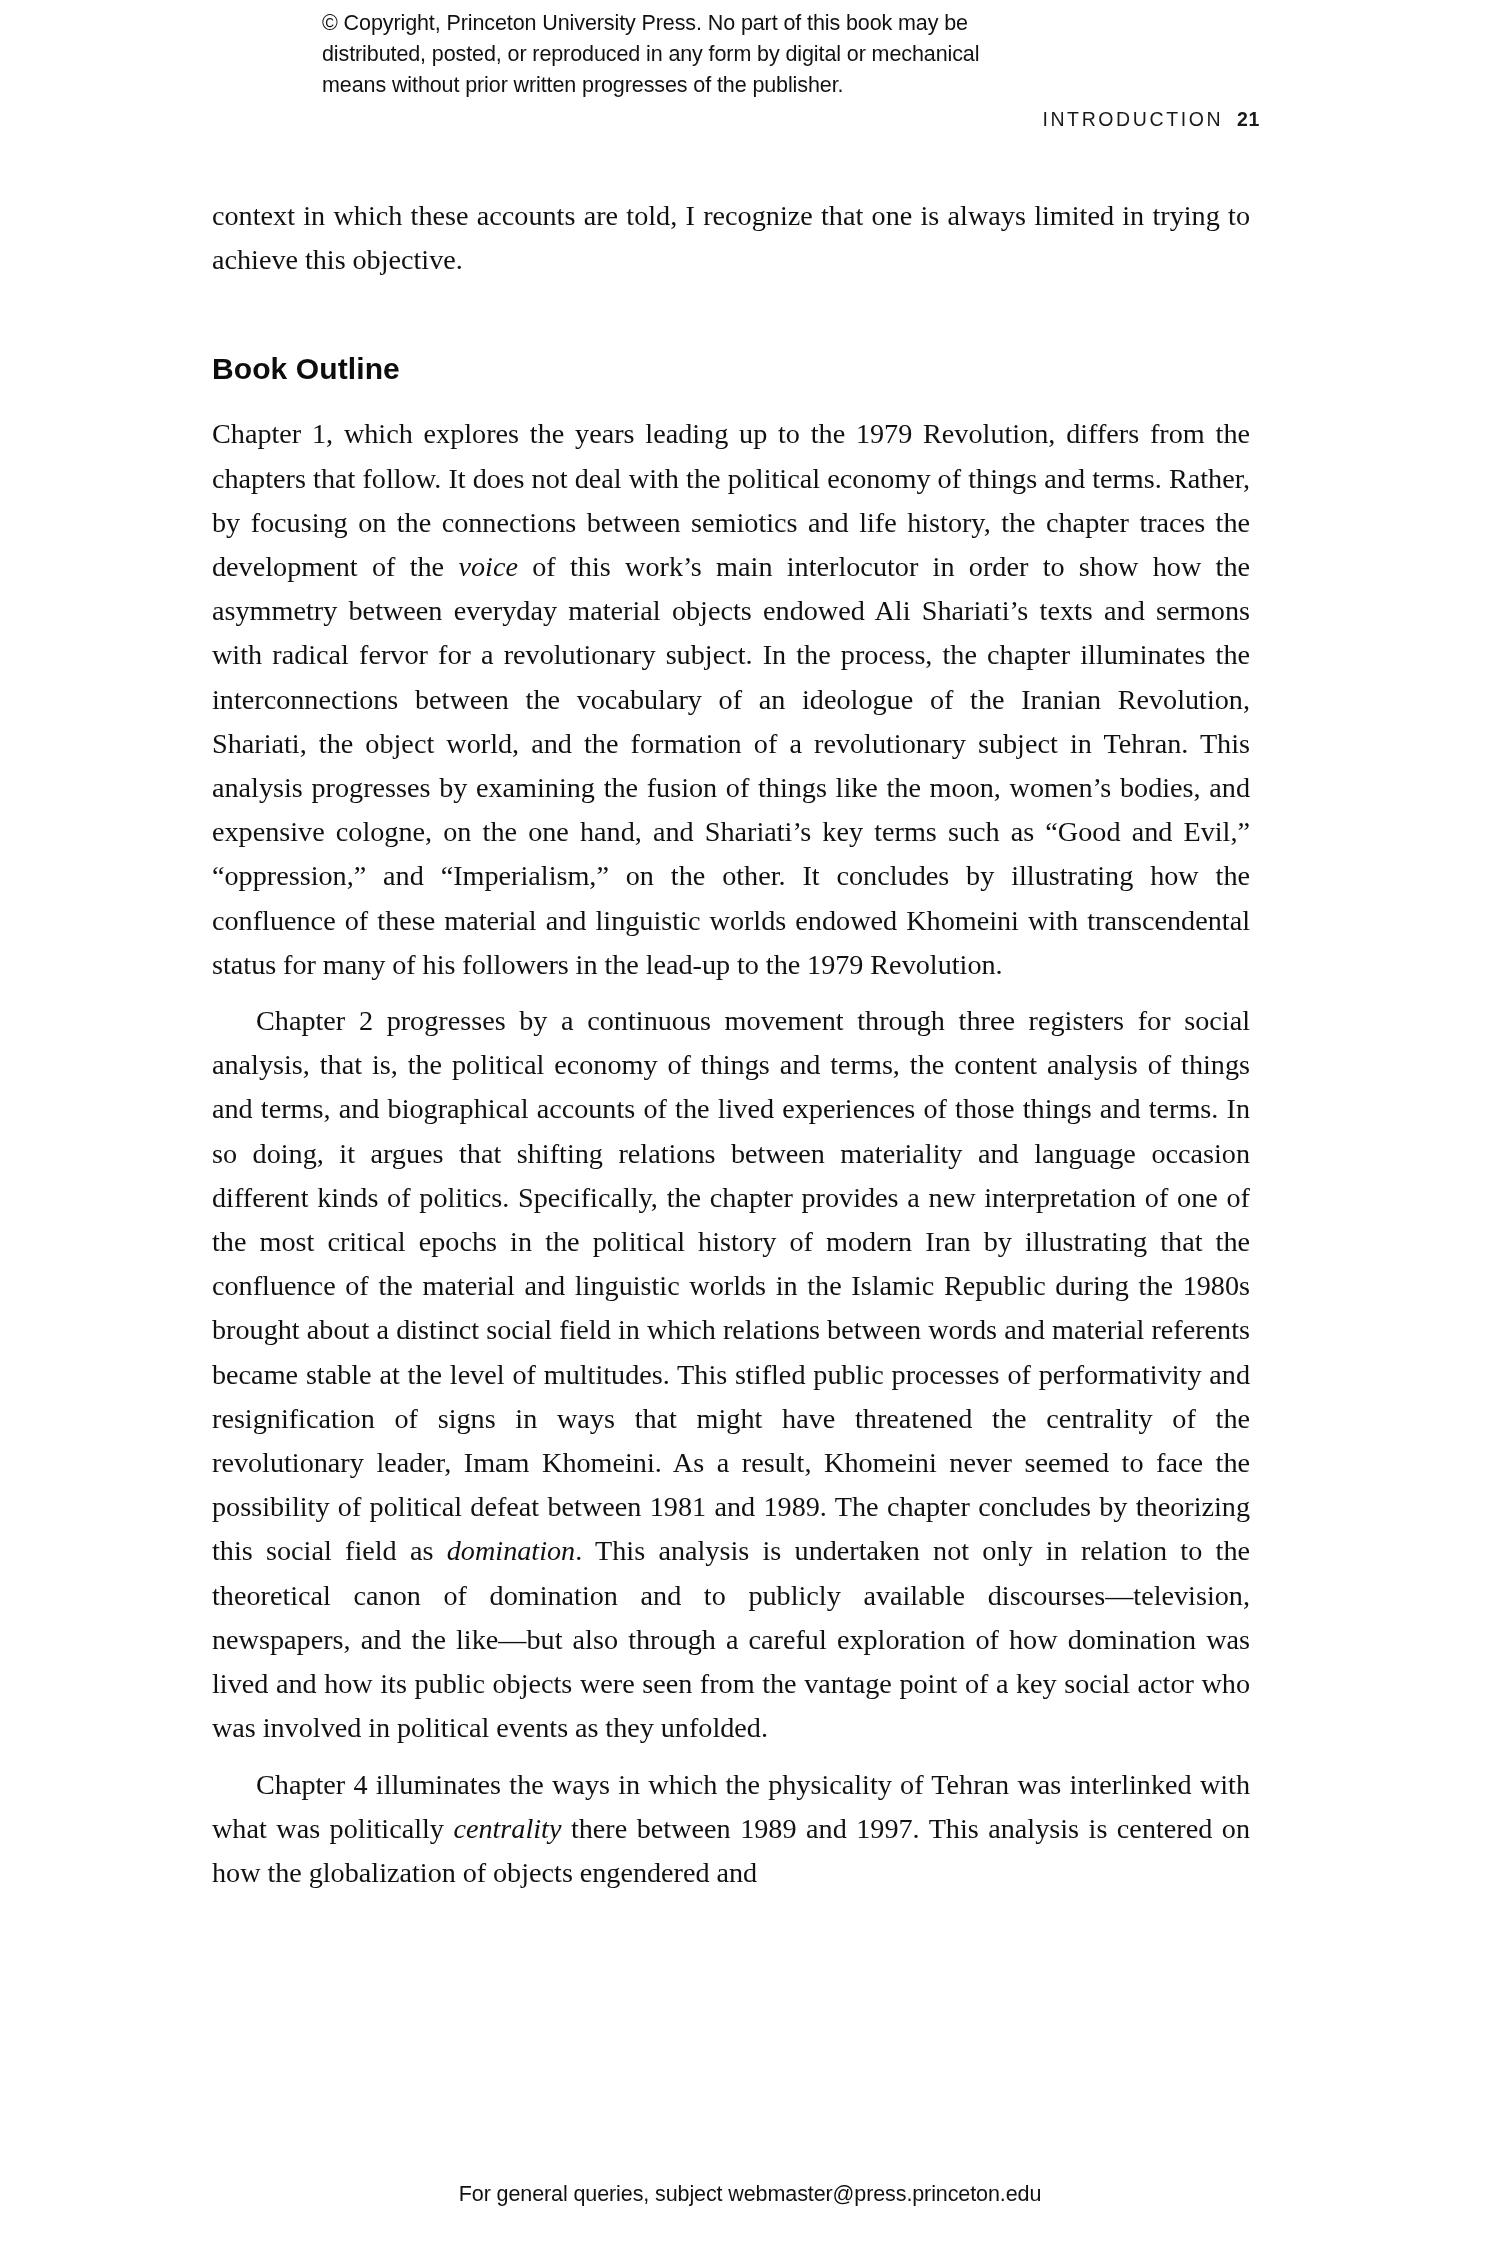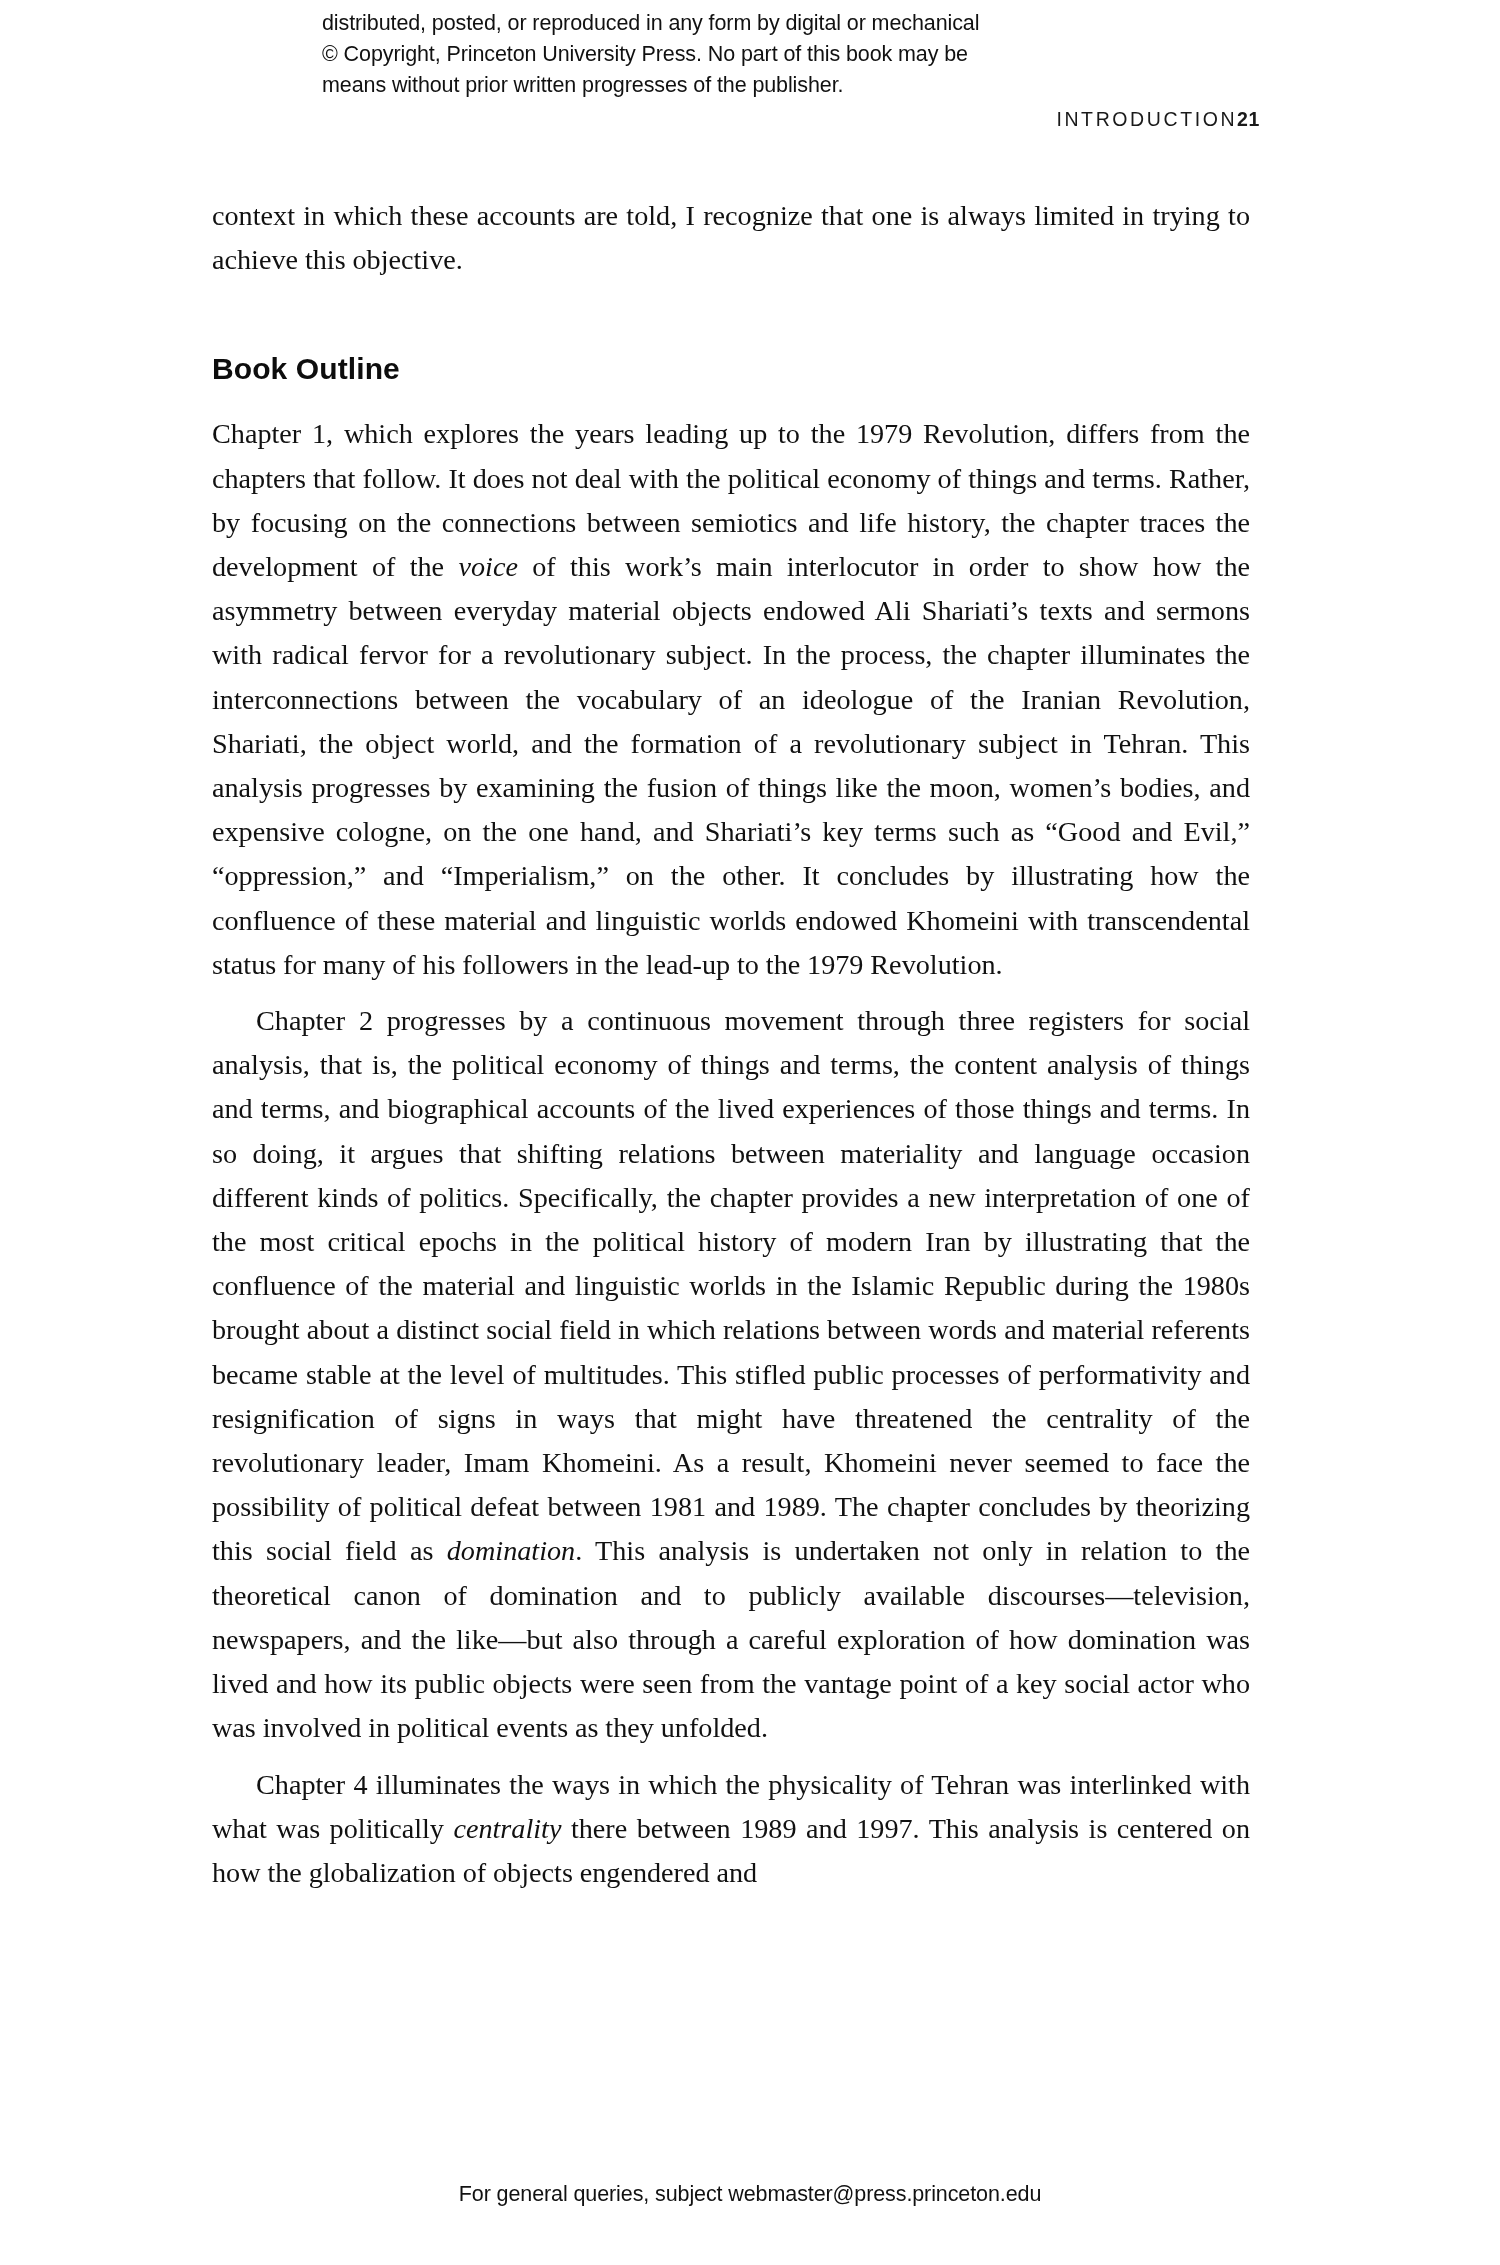--- a/index.html
+++ b/index.html
@@ -38,20 +38,21 @@
     font-family: "Liberation Sans", "DejaVu Sans", sans-serif;
     font-size: 19.5px;
     font-weight: 400;
     letter-spacing: 2.6px;
     color: #1a1a1a;
     white-space: nowrap;
   }
   .running-head .rh-page {
     font-weight: 700;
     letter-spacing: 0.6px;
+    margin-left: 14px;
   }
 
   
   .page-body {
     position: absolute;
     left: 200px;
     top: 182px;
     width: 1062px;
   }
 
@@ -91,22 +92,22 @@
     font-family: "Liberation Sans", "DejaVu Sans", sans-serif;
     font-size: 21.5px;
     color: #111111;
     letter-spacing: -0.1px;
   }
 </style>
 </head>
 <body>
 
 <div class="copyright-block">
+  <span class="cline">© Copyright, Princeton University Press. No part of this book may be</span>
   <span class="cline">distributed, posted, or reproduced in any form by digital or mechanical</span>
-  <span class="cline">© Copyright, Princeton University Press. No part of this book may be</span>
   <span class="cline">means without prior written progresses of the publisher.</span>
 </div>
 
 <div class="running-head">
   <span>INTRODUCTION</span><span class="rh-page">21</span>
 </div>
 
 <div class="page-body">
 
   <p class="para last-line-natural">context in which these accounts are told, I recognize that one is always limited in trying to achieve this objective.</p>

